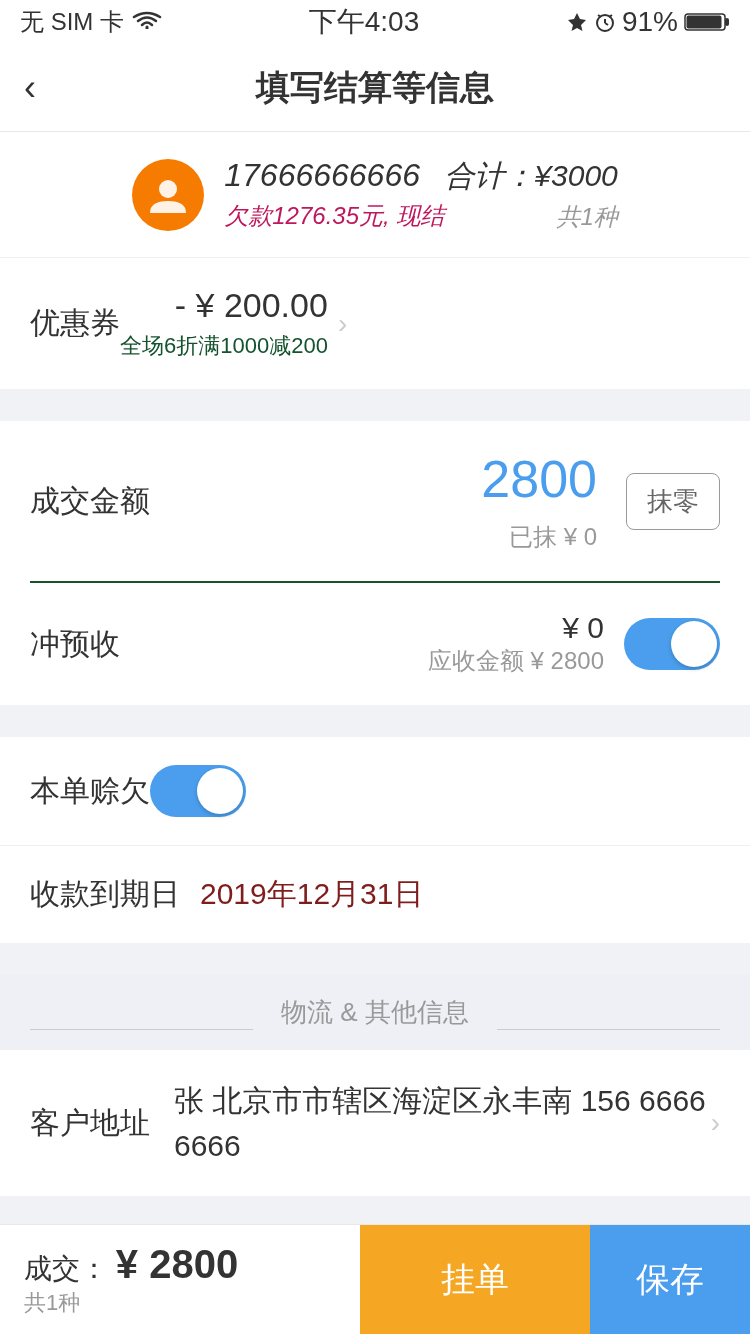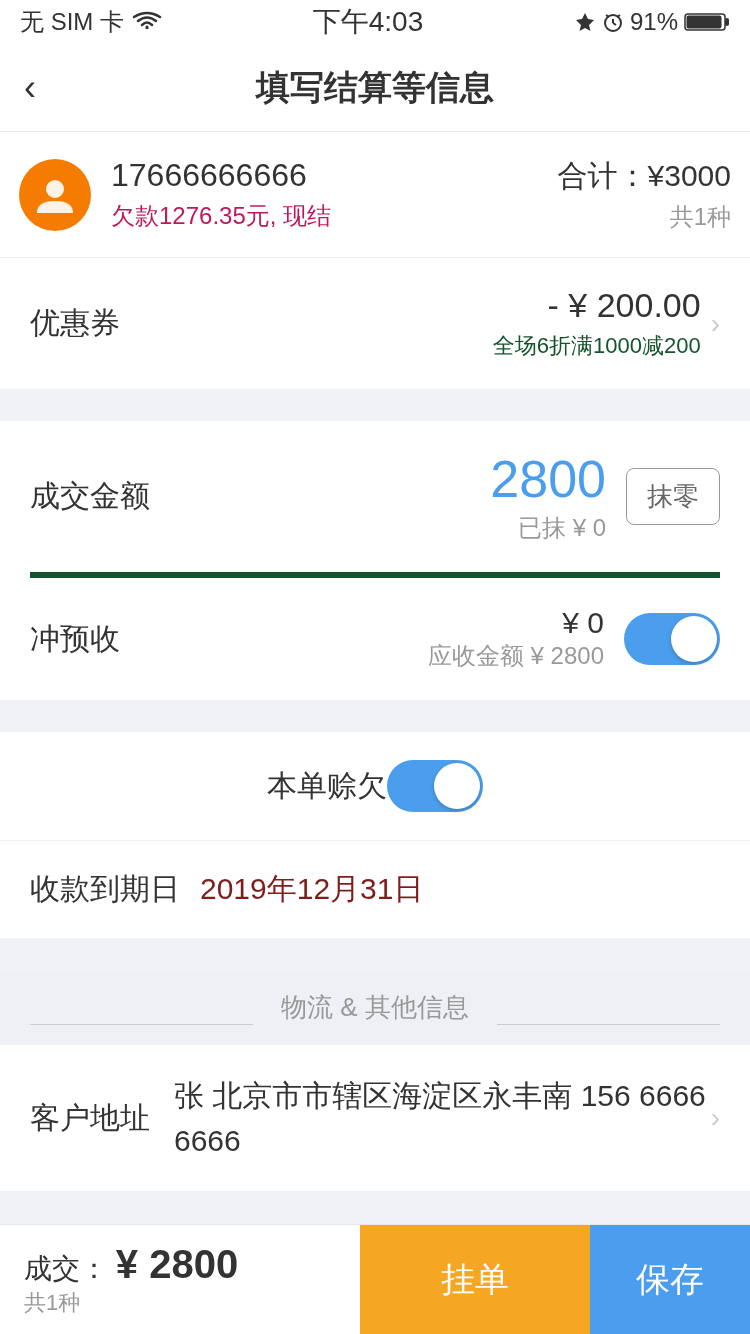--- a/index.html
+++ b/index.html
@@ -19,21 +19,21 @@
       background: #fff;
       display: flex;
       align-items: center;
       justify-content: space-between;
       padding: 0 20px;
       font-size: 24px;
       color: #333;
     }
     .status-left { display: flex; align-items: center; gap: 8px; }
     .status-center { font-size: 28px; font-weight: 500; }
-    .status-right { display: flex; align-items: center; gap: 6px; font-size: 24px; }
+    .status-right { display: flex; align-items: center; gap: 6px; font-size: 28px; }
 
     
     .nav-bar {
       height: 88px;
       background: #fff;
       display: flex;
       align-items: center;
       justify-content: center;
       position: relative;
       border-bottom: 1px solid #e8e8e8;
@@ -54,23 +54,24 @@
     
     .section {
       background: #fff;
       margin-bottom: 16px;
     }
 
     
     .user-row {
       display: flex;
       align-items: center;
-      justify-content: space-between;
+      justify-content: center;
       padding: 24px 19px;
       background: #fff;
+      font-style: italic;
     }
     .user-left { display: flex; align-items: center; gap: 20px; }
     .avatar {
       width: 72px;
       height: 72px;
       border-radius: 50%;
       background: #f57c00;
       display: flex;
       align-items: center;
       justify-content: center;
@@ -80,21 +81,20 @@
     .user-phone { font-size: 32px; font-weight: 500; color: #333; }
     .user-debt { font-size: 24px; color: #be185d; }
     .user-right { text-align: right; }
     .total-amount { font-size: 30px; color: #333; }
     .total-count { font-size: 24px; color: #999; margin-top: 4px; }
 
     
     .coupon-row {
       display: flex;
       align-items: center;
-      justify-content: space-between;
       padding: 28px 30px;
       background: #fff;
       border-top: 1px solid #f0f0f0;
     }
     .coupon-label { font-size: 30px; color: #333; }
     .coupon-right { display: flex; align-items: center; gap: 10px; }
     .coupon-value { text-align: right; }
     .coupon-discount { font-size: 34px; color: #333; font-weight: 500; }
     .coupon-desc { font-size: 22px; color: #14532d; margin-top: 6px; }
     .chevron-icon { font-size: 28px; color: #ccc; }
@@ -105,27 +105,27 @@
     
     .deal-section {
       background: #fff;
       padding: 0 30px;
     }
     .deal-row {
       display: flex;
       align-items: center;
       justify-content: space-between;
       padding: 28px 0;
-      border-bottom: 6px solid #14532d;
+      border-bottom: 2px solid #14532d;
     }
     .deal-row:last-child { border-bottom: none; gap: 12px; }
     .deal-label { font-size: 30px; color: #333; }
-    .deal-right { display: flex; align-items: center; gap: 20px; }
+    .deal-right { display: flex; align-items: center; gap: 29px; }
     .deal-amount { font-size: 52px; color: #4a9eed; font-weight: 500; }
-    .deal-sub { font-size: 24px; color: #999; text-align: right; margin-top: 3px; }
+    .deal-sub { font-size: 24px; color: #999; text-align: right; margin-top: 12px; }
     .round-button {
       border: 1px solid #999;
       border-radius: 8px;
       padding: 10px 20px;
       font-size: 26px;
       color: #666;
       background: #fff;
       cursor: pointer;
     }
 
@@ -156,21 +156,21 @@
       position: absolute;
       top: 3px;
       right: 3px;
       box-shadow: 0 2px 4px rgba(0,0,0,0.2);
     }
 
     
     .debt-row {
       display: flex;
       align-items: center;
-      justify-content: center;
+      justify-content: flex-start;
       padding: 28px 30px;
       background: #fff;
     }
     .debt-label { font-size: 30px; color: #333; }
 
     
     .due-date-row {
       display: flex;
       align-items: center;
       padding: 28px 30px;

